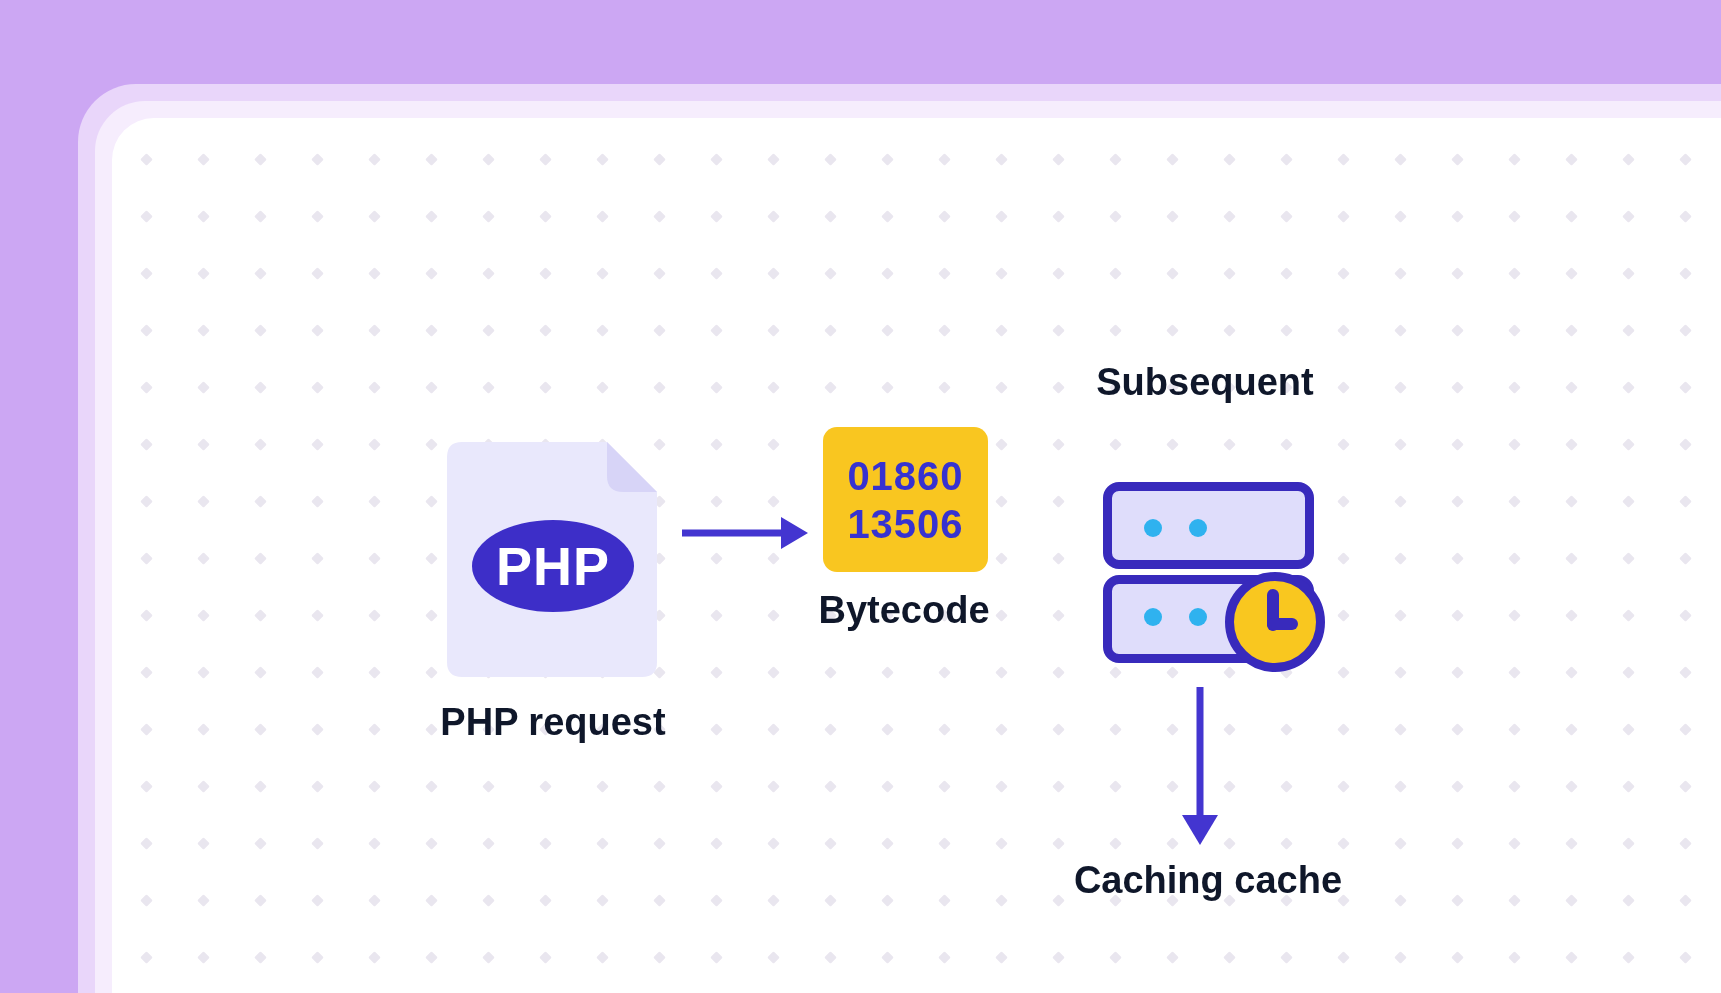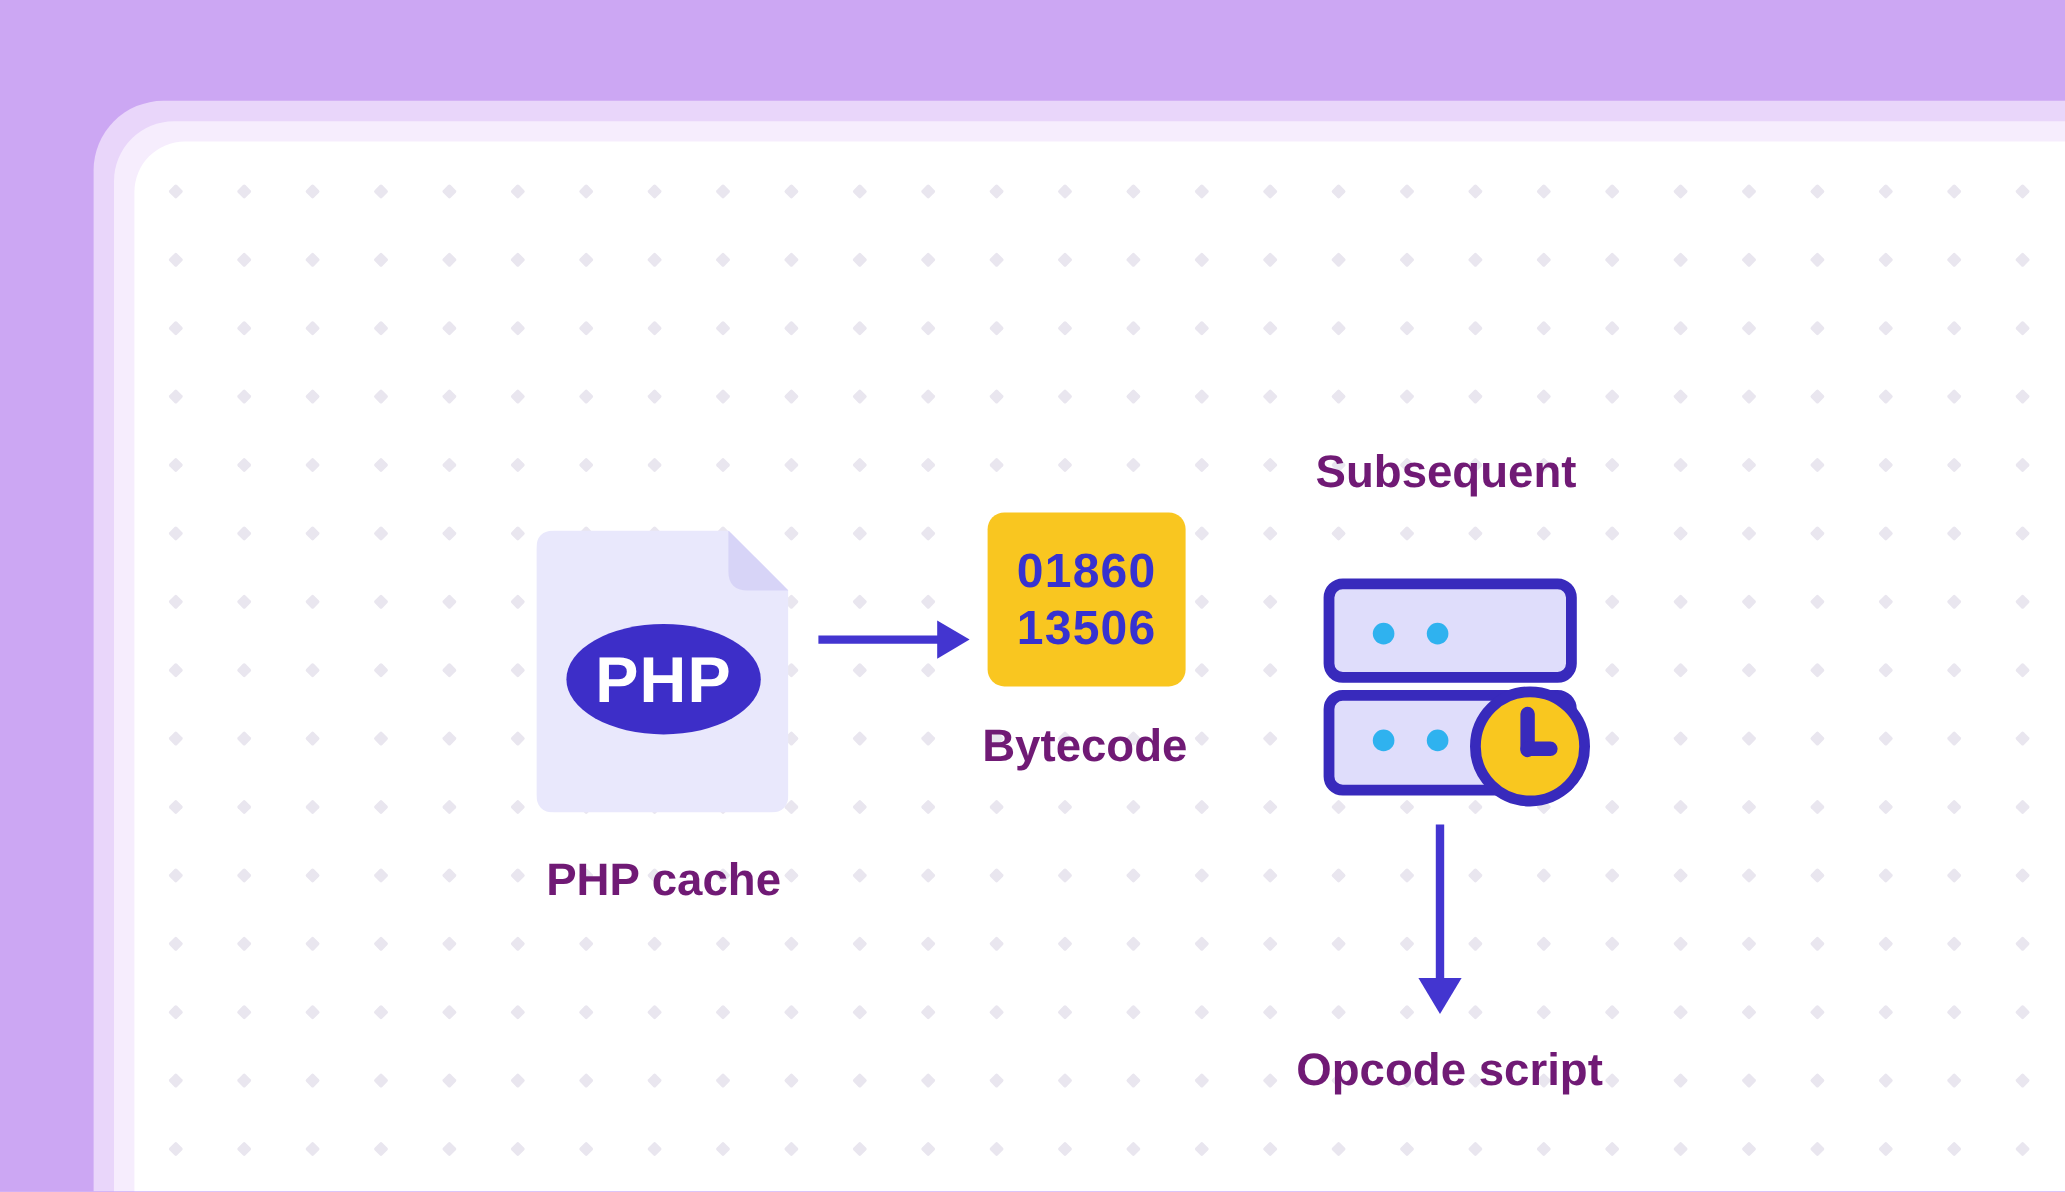--- a/index.html
+++ b/index.html
@@ -14,22 +14,22 @@
   .card { position:absolute; left:112px; top:118px; right:0; bottom:0; background:#ffffff; border-top-left-radius:42px; overflow:hidden; }
   .dot { position:absolute; width:9px; height:9px; background:#e9e6ef; transform:rotate(45deg); border-radius:1.5px; }
 
   .title {
     position:absolute; left:898px; top:200px; transform:translateX(-50%);
     margin:0; font-size:57px; line-height:60px; font-weight:700; letter-spacing:-1px;
     color:#2b3440; white-space:nowrap;
   }
   .label {
     position:absolute; transform:translateX(-50%);
-    font-size:38px; line-height:45px; font-weight:700; color:#701a75;
-    text-align:center; white-space:nowrap;margin-top:12px;
+    font-size:38px; line-height:45px; font-weight:700; color:#0f172a;
+    text-align:center; white-space:nowrap;
   }
   .label span { display:block; }
 
   .doc-svg { position:absolute; left:447px; top:442px; }
 
   .arrow-svg { position:absolute; }
 
   .bytecode-box {
     position:absolute; left:823px; top:427px; width:165px; height:145px;
     background:#f9c620; border-radius:14px;
@@ -488,21 +488,21 @@
   </div>
 
 
   <svg class="doc-svg" width="210" height="235" viewBox="0 0 210 235">
     <path d="M15,0 H160 L210,50 V220 Q210,235 195,235 H15 Q0,235 0,220 V15 Q0,0 15,0 Z" fill="#e9e8fc"></path>
     <path d="M160,0 L210,50 H176 Q160,50 160,34 Z" fill="#d7d4f7"></path>
     <ellipse cx="106" cy="124" rx="81" ry="46" fill="#3d2ec8"></ellipse>
     <text x="106" y="143" text-anchor="middle" fill="#ffffff" font-family="Liberation Sans, sans-serif" font-size="54" font-weight="700" letter-spacing="1">PHP</text>
   </svg>
 
-  <div class="label" style="left:553px; top:700px;">PHP cache</div>
+  <div class="label" style="left:553px; top:700px;">PHP request</div>
 
   <svg class="arrow-svg" style="left:678px; top:515px;" width="134" height="36" viewBox="0 0 134 36">
     <line x1="4" y1="18" x2="107" y2="18" stroke="#4335d0" stroke-width="7"></line>
     <polygon points="103,2 130,18 103,34" fill="#4335d0"></polygon>
   </svg>
 
   <div class="bytecode-box">
     <span>01860</span>
     <span>13506</span>
   </div>
@@ -522,15 +522,15 @@
     <div class="clock"></div>
     <div class="hand hand-v"></div>
     <div class="hand hand-h"></div>
   </div>
 
   <svg class="arrow-svg" style="left:1179px; top:683px;" width="42" height="166" viewBox="0 0 42 166">
     <line x1="21" y1="4" x2="21" y2="135" stroke="#4335d0" stroke-width="7"></line>
     <polygon points="3,132 39,132 21,162" fill="#4335d0"></polygon>
   </svg>
 
-  <div class="label" style="left:1208px; top:858px;">Opcode script</div>
+  <div class="label" style="left:1208px; top:858px;">Caching cache</div>
 
 </div>
 
 </body></html>

